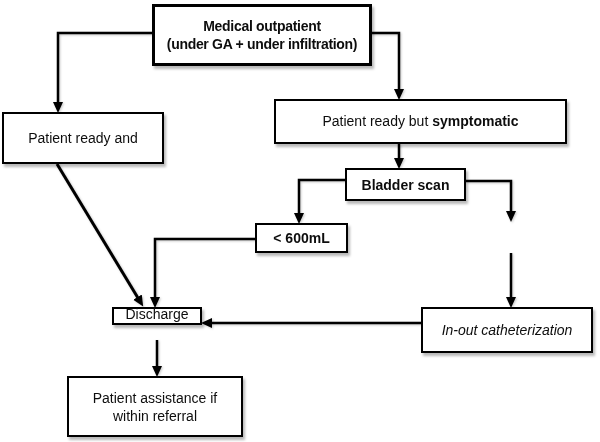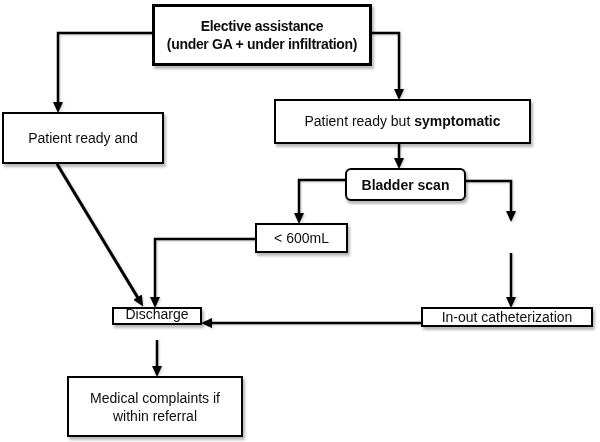--- a/index.html
+++ b/index.html
@@ -57,49 +57,49 @@
     <polyline points="345,180 299,180 299,214" fill="none" stroke="#000" stroke-width="2.5" marker-end="url(#ah)"></polyline>
     <polyline points="466,181 511,181 511,212" fill="none" stroke="#000" stroke-width="2.5" marker-end="url(#ah)"></polyline>
     <polyline points="255,239 155,239 155,298" fill="none" stroke="#000" stroke-width="2.5" marker-end="url(#ah)"></polyline>
     <line x1="57" y1="164" x2="138" y2="298" stroke="#000" stroke-width="3" marker-end="url(#ah)"></line>
     <line x1="511" y1="253" x2="511" y2="298" stroke="#000" stroke-width="2.5" marker-end="url(#ah)"></line>
     <line x1="421" y1="323" x2="211" y2="323" stroke="#000" stroke-width="2.5" marker-end="url(#ah)"></line>
     <line x1="157" y1="340" x2="157" y2="367" stroke="#000" stroke-width="2.5" marker-end="url(#ah)"></line>
   </svg>
 
   <div class="node bold tight" style="left:152px; top:4px; width:220px; height:62px; border-width:3px;">
-    <div class="ln">Elective assistance</div>
+    <div class="ln">Medical outpatient</div>
     <div class="ln">(under GA + under infiltration)</div>
   </div>
 
   <div class="node" style="left:2px; top:112px; width:162px; height:52px; line-height:19px;">
     <div class="ln">Patient ready and</div>
   </div>
 
-  <div class="node" style="left:274px; top:99px; width:257px; height:45px; line-height:19px;">
+  <div class="node" style="left:274px; top:99px; width:293px; height:45px; line-height:19px;">
     <div class="ln">
       <span>Patient ready but </span><span class="bold">symptomatic</span>
     </div>
   </div>
 
-  <div class="node bold" style="left:345px; top:168px; width:121px; height:33px;border-radius:6px;">
+  <div class="node bold" style="left:345px; top:168px; width:121px; height:33px;">
     <div class="ln">Bladder scan</div>
   </div>
 
-  <div class="node" style="left:255px; top:223px; width:93px; height:30px;">
+  <div class="node" style="left:255px; top:223px; width:93px; height:30px;font-weight:bold;">
     <div class="ln">&lt; 600mL</div>
   </div>
 
 
   <div class="node" style="left:112px; top:307px; width:90px; height:18px;justify-content:flex-end;">
     <div class="ln">Discharge</div>
   </div>
 
-  <div class="node" style="left:421px; top:307px; width:172px; height:20px;">
+  <div class="node" style="left:421px; top:307px; width:172px; height:46px;font-style:italic;">
     <div class="ln">In-out catheterization</div>
   </div>
 
   <div class="node" style="left:67px; top:376px; width:176px; height:61px;">
-    <div class="ln">Medical complaints if</div>
+    <div class="ln">Patient assistance if</div>
     <div class="ln">within referral</div>
   </div>
 
 </div>
 
 </body></html>

